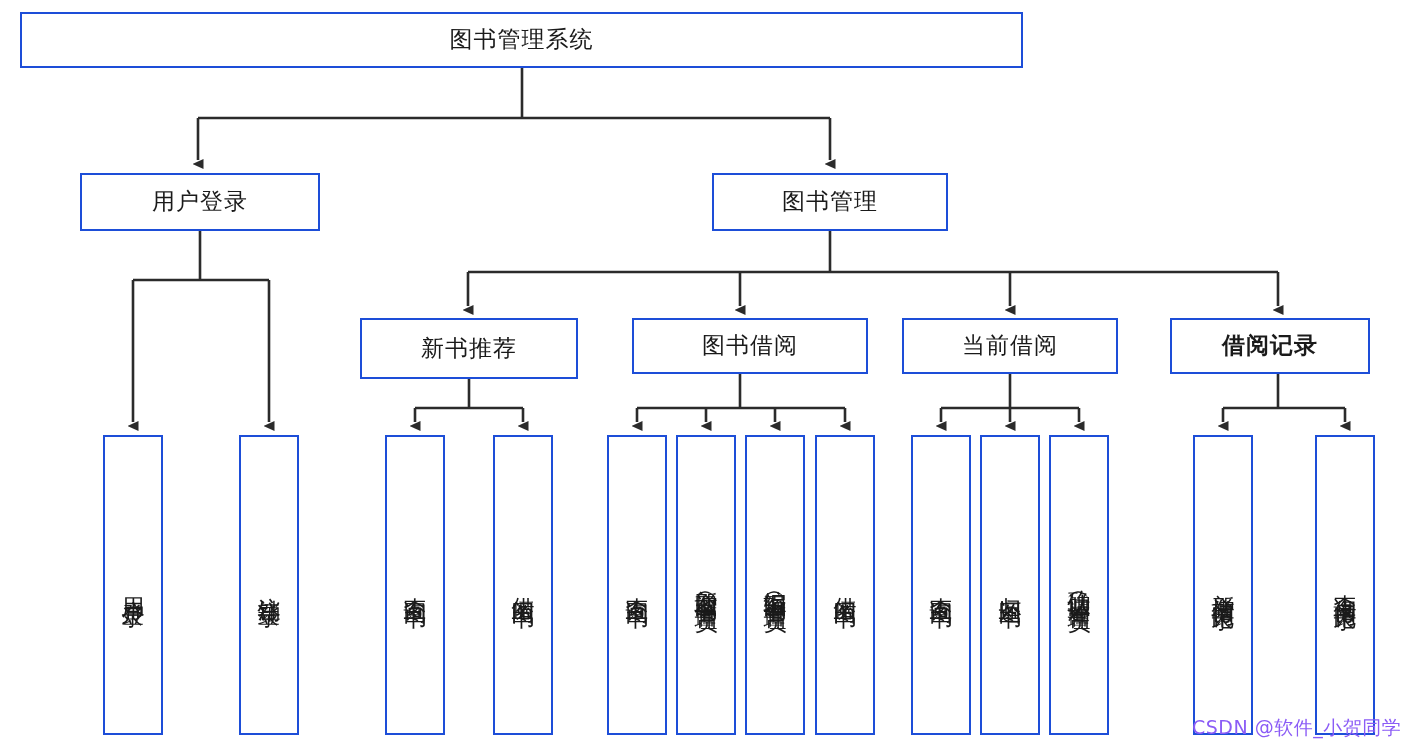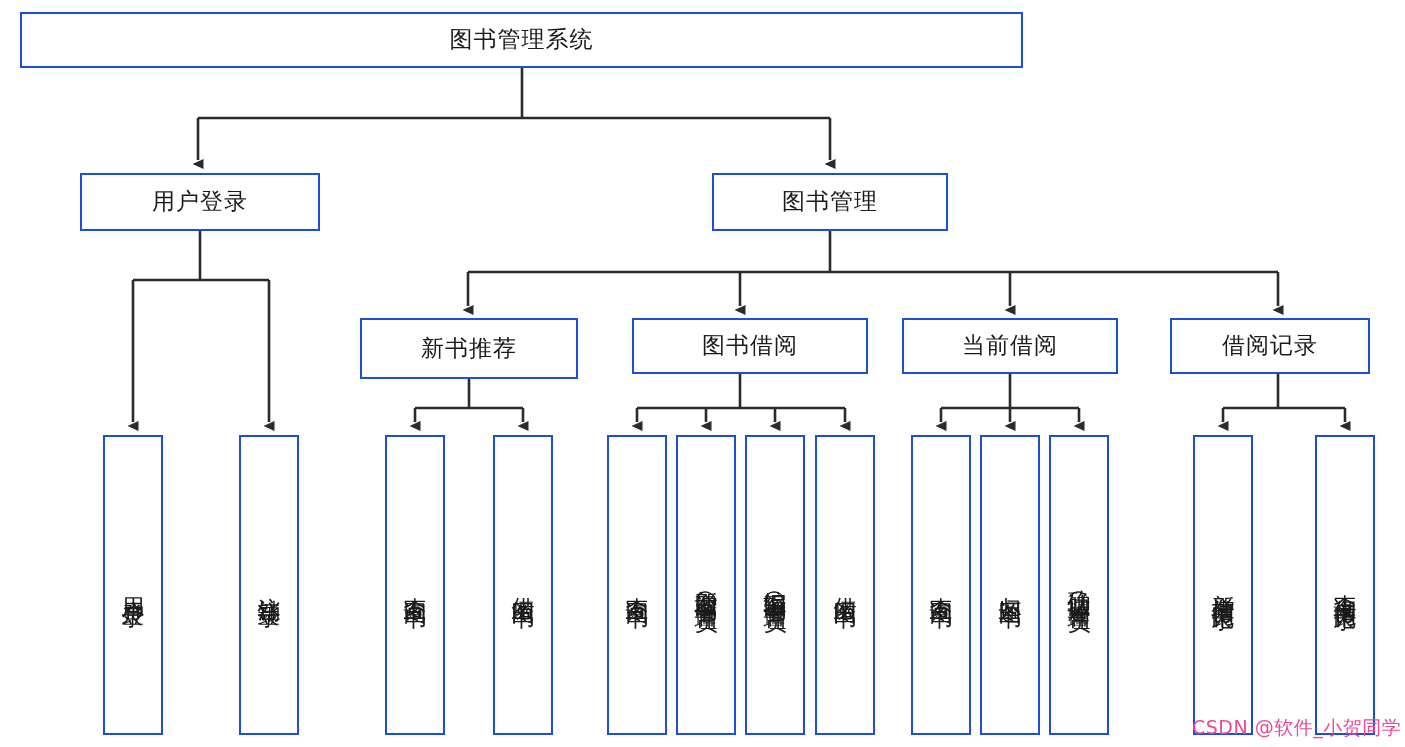--- a/index.html
+++ b/index.html
@@ -48,21 +48,21 @@
     line-height: 1.25;
     padding: 4px 0;
   }
   .node.vert .lbl {
     writing-mode: vertical-rl;
     text-orientation: upright;
     display: block;
   }
   .watermark {
     position: absolute;
-    color: #ec4899;
+    color: #8b5cf6;
     font-size: 19px;
     letter-spacing: 0.5px;
     white-space: nowrap;
   }
 </style>
 </head>
 <body>
 
 <div id="canvas">
 
@@ -129,21 +129,21 @@
 
   <div class="node horiz" style="left:360px; top:318px; width:218px; height:61px;">
     <span class="lbl">新书推荐</span>
   </div>
   <div class="node horiz" style="left:632px; top:318px; width:236px; height:56px;">
     <span class="lbl">图书借阅</span>
   </div>
   <div class="node horiz" style="left:902px; top:318px; width:216px; height:56px;">
     <span class="lbl">当前借阅</span>
   </div>
-  <div class="node horiz" style="left:1170px; top:318px; width:200px; height:56px;">
+  <div class="node horiz" style="left:1170px; top:318px; width:200px; height:56px;font-weight:bold;">
     <span class="lbl">借阅记录</span>
   </div>
 
   <div class="node vert" style="left:103px; top:435px; width:60px; height:300px;">
     <span class="lbl">用户登录</span>
   </div>
   <div class="node vert" style="left:239px; top:435px; width:60px; height:300px;">
     <span class="lbl">注销登录</span>
   </div>
 

